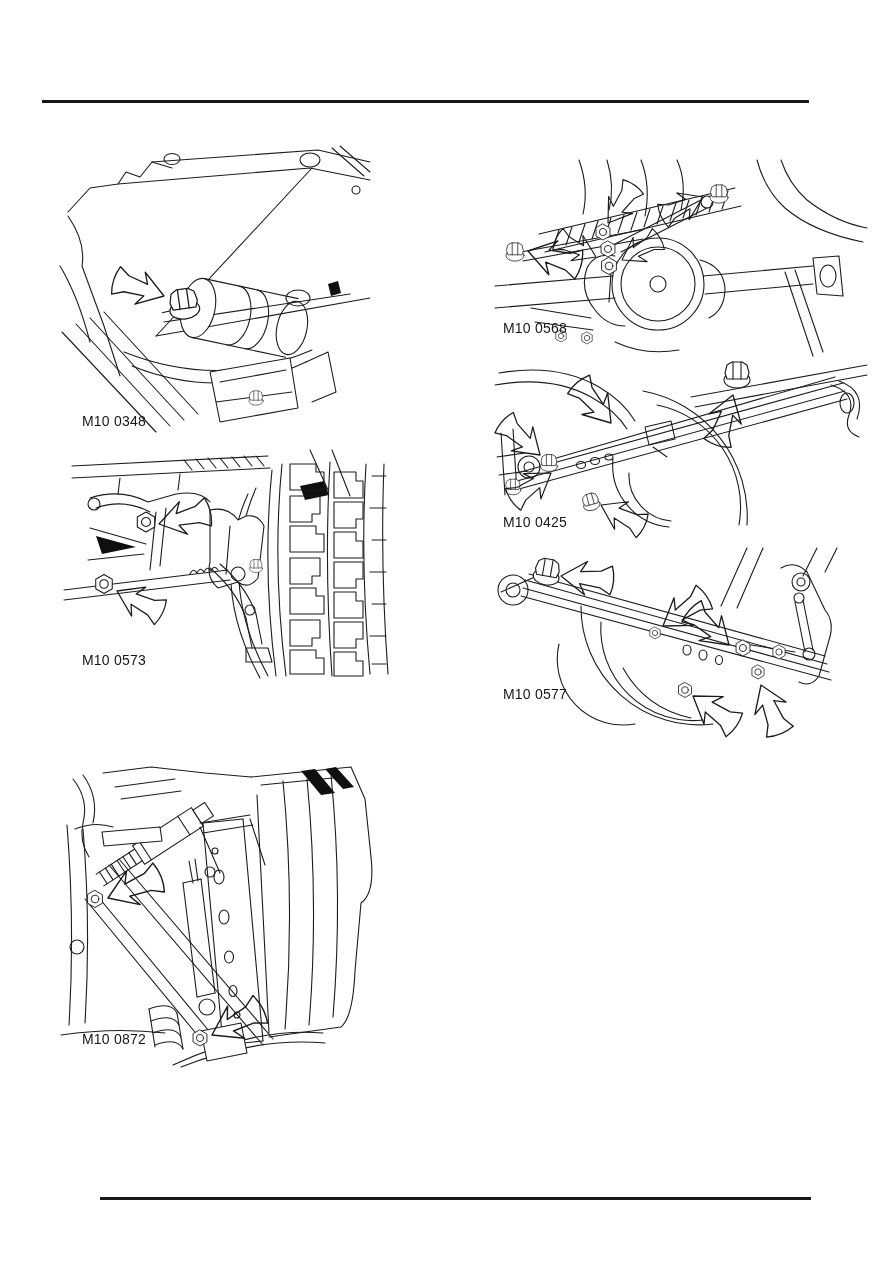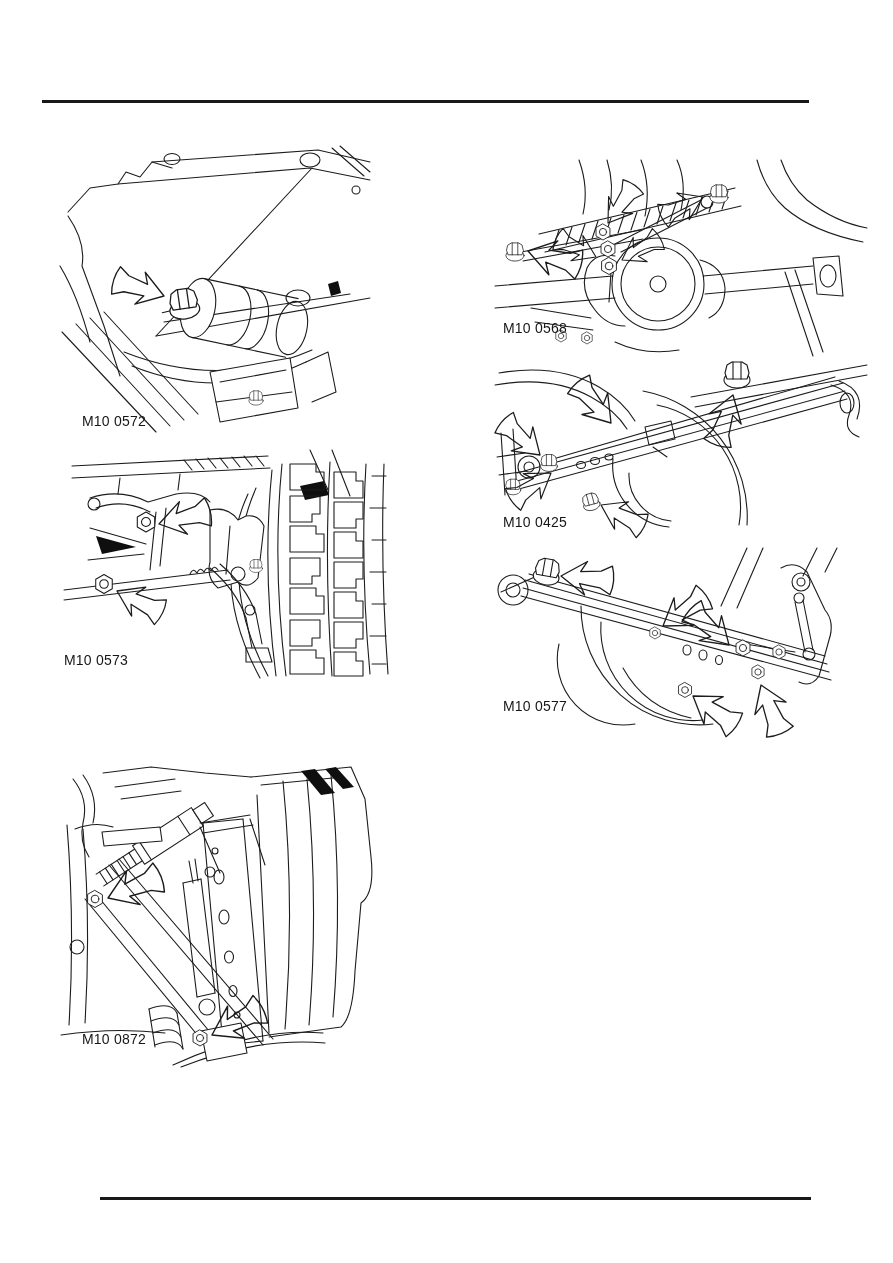--- a/index.html
+++ b/index.html
@@ -69,21 +69,21 @@
       <path d="M72,220 Q162,256 246,216"></path>
       <path class="wh" d="M150,226 L230,212 L238,262 L160,276 Z"></path>
       <path d="M160,236 L226,224 M156,256 L232,246"></path>
       <use href="#bolt" transform="translate(196,252) scale(0.55)"></use>
       <path d="M246,216 L268,206 L276,246 L252,256"></path>
       <ellipse cx="238" cy="152" rx="12" ry="8"></ellipse>
       <path class="solid" d="M268,138 l10,-3 l3,12 l-10,3 Z"></path>
       <use href="#bolt" transform="translate(124,158) scale(1.15) rotate(-8)"></use>
       <use href="#arrow" class="solid" transform="translate(104,150) rotate(18) scale(1.2)"></use>
     </svg>
-    <figcaption class="fig-label" style="left:22px;top:267px">M10 0572</figcaption>
+    <figcaption class="fig-label" style="left:22px;top:267px">M10 0348</figcaption>
   </figure>
 
   <figure class="fig" style="left:60px;top:450px;width:330px;height:228px">
     <svg viewBox="0 0 330 228" width="330" height="228">
       <path d="M12,16 L208,6 M12,28 L210,18"></path>
       <path d="M124,10 l8,10 M136,9 l8,10 M148,8 l8,10 M160,8 l8,10 M172,7 l8,10 M184,6 l8,10 M196,6 l8,10"></path>
       <path d="M60,28 L58,44 M120,24 L118,40"></path>
       <path d="M250,0 L268,40 M272,0 L290,46"></path>
       <path class="solid" d="M240,36 l24,-5 l5,14 l-24,5 Z"></path>
       <path d="M196,38 Q156,130 208,226"></path>
@@ -121,21 +121,21 @@
       <use href="#bolt" transform="translate(196,116) scale(0.5)"></use>
       <path d="M150,118 Q176,140 186,168 M160,114 Q186,136 196,164"></path>
       <path d="M186,168 L192,198 M196,164 L202,194"></path>
       <path d="M186,198 h22 l4,14 h-26 z"></path>
       <circle cx="190" cy="160" r="5"></circle>
       <use href="#nut" transform="translate(86,72) scale(1.0)"></use>
       <use href="#arrow" class="solid" transform="translate(99,74) rotate(166) scale(1.2)"></use>
       <use href="#nut" transform="translate(44,134) scale(0.95)"></use>
       <use href="#arrow" class="solid" transform="translate(57,141) rotate(206) scale(1.15)"></use>
     </svg>
-    <figcaption class="fig-label" style="left:4px;top:202px">M10 0573</figcaption>
+    <figcaption class="fig-label" style="left:22px;top:202px">M10 0573</figcaption>
   </figure>
 
   <figure class="fig" style="left:55px;top:765px;width:320px;height:302px">
     <svg viewBox="0 0 320 302" width="320" height="302">
       <path d="M196,12 L296,2 L310,34 L316,92 Q320,128 306,138 L300,206 Q298,252 286,262 L214,272"></path>
       <path d="M206,20 L288,12 M214,268 Q208,150 202,30"></path>
       <path d="M228,16 Q240,140 230,264"></path>
       <path d="M252,14 Q264,138 254,260"></path>
       <path d="M276,10 Q288,130 278,252"></path>
       <path class="solid" d="M246,6 l14,-2 l20,24 l-14,2 Z"></path>
@@ -286,16 +286,16 @@
       <use href="#bolt" transform="translate(52,24) scale(1.0) rotate(10)"></use>
       <use href="#nut" transform="translate(160,85) scale(0.6)"></use>
       <use href="#nut" transform="translate(190,142) scale(0.75)"></use>
       <use href="#nut" transform="translate(263,124) scale(0.7)"></use>
       <use href="#arrow" class="solid" transform="translate(66,28) rotate(185) scale(1.2)"></use>
       <use href="#arrow" class="solid" transform="translate(168,78) rotate(145) scale(1.2)"></use>
       <use href="#arrow" class="solid" transform="translate(234,97) rotate(42) scale(1.2)"></use>
       <use href="#arrow" class="solid" transform="translate(198,148) rotate(215) scale(1.2)"></use>
       <use href="#arrow" class="solid" transform="translate(266,137) rotate(248) scale(1.2)"></use>
     </svg>
-    <figcaption class="fig-label" style="left:8px;top:150px">M10 0577</figcaption>
+    <figcaption class="fig-label" style="left:8px;top:138px">M10 0577</figcaption>
   </figure>
 
 </div>
 
 </body></html>

